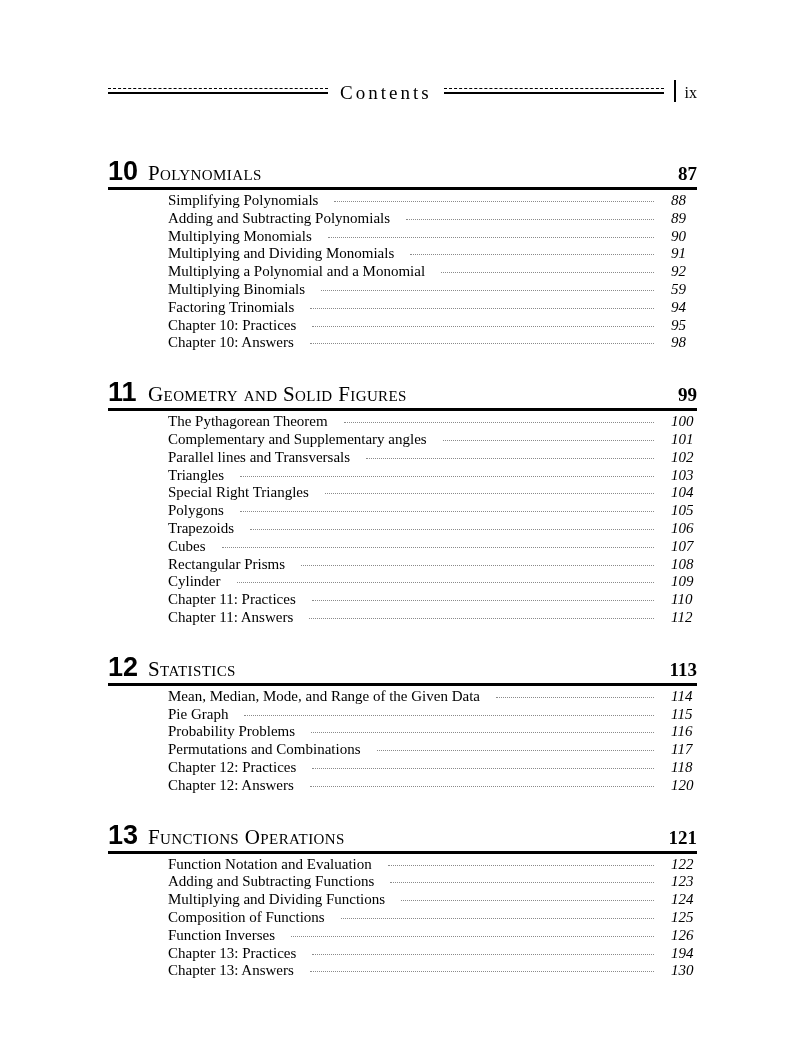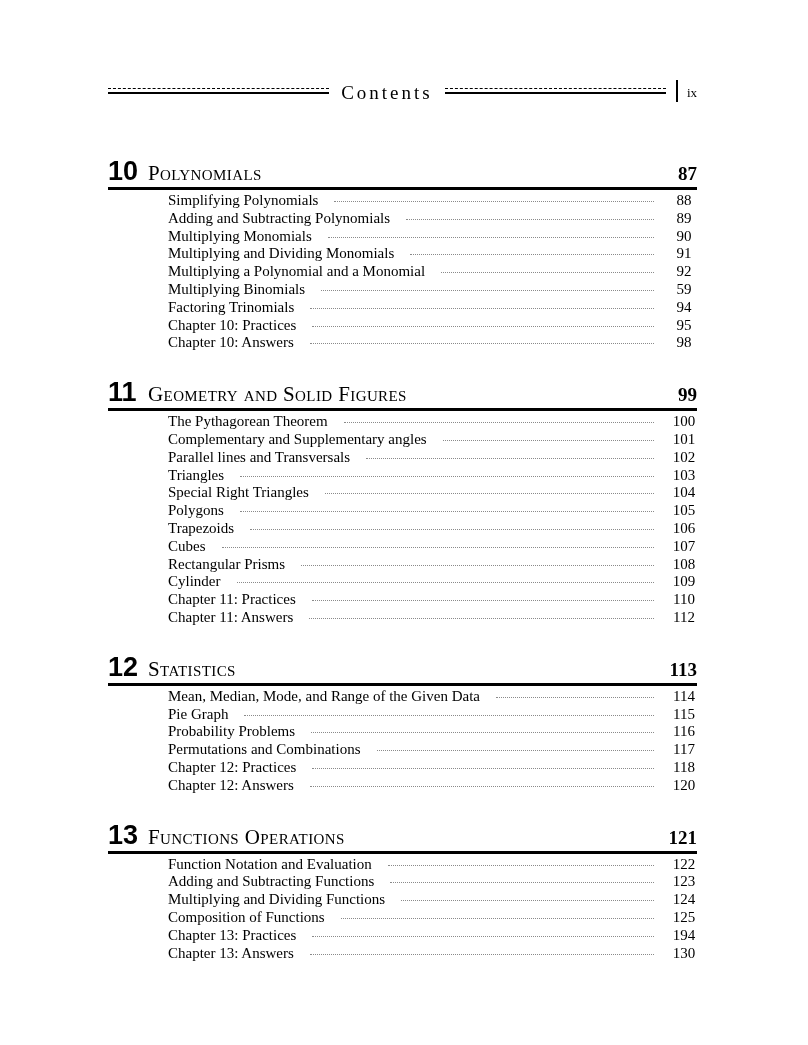--- a/index.html
+++ b/index.html
@@ -64,21 +64,21 @@
     flex: 0 0 auto;
     width: 0;
     height: 22px;
     border-left: 2px solid #000;
     margin-left: 10px;
   }
   .folio {
     flex: 0 0 auto;
     padding-left: 9px;
     font-family: "Liberation Serif", serif;
-    font-size: 13px;
+    font-size: 16px;
     line-height: 1;
     margin-top: 3px;
     white-space: nowrap;
   }
 
   
   .toc {
     position: absolute;
     left: 108px;
     top: 131px;
@@ -150,22 +150,23 @@
     flex: 1 1 auto;
     height: 1px;
     position: relative;
     top: -3px;
     overflow: hidden;
     border-bottom: 1px dotted #8a8a8a;
   }
   .entry-page {
     flex: 0 0 auto;
     padding-left: 5px;
-    text-align: center;
+    text-align: left;
     min-width: 26px;
+    font-style: italic;
   }
 </style>
 </head>
 <body>
 
 <div class="page">
 
   <div class="running-head">
     <span class="rule-group">
       <span class="rule-dashed"></span>
@@ -368,20 +369,25 @@
             <span class="entry-label">Multiplying and Dividing Functions</span>
             <span class="entry-leader"></span>
             <span class="entry-page">124</span>
           </li>
           <li class="entry">
             <span class="entry-label">Composition of Functions</span>
             <span class="entry-leader"></span>
             <span class="entry-page">125</span>
           </li>
           <li class="entry">
+            <span class="entry-label">Function Inverses</span>
+            <span class="entry-leader"></span>
+            <span class="entry-page">126</span>
+          </li>
+          <li class="entry">
             <span class="entry-label">Chapter 13: Practices</span>
             <span class="entry-leader"></span>
             <span class="entry-page">194</span>
           </li>
           <li class="entry">
             <span class="entry-label">Chapter 13: Answers</span>
             <span class="entry-leader"></span>
             <span class="entry-page">130</span>
           </li>
         </ul>

